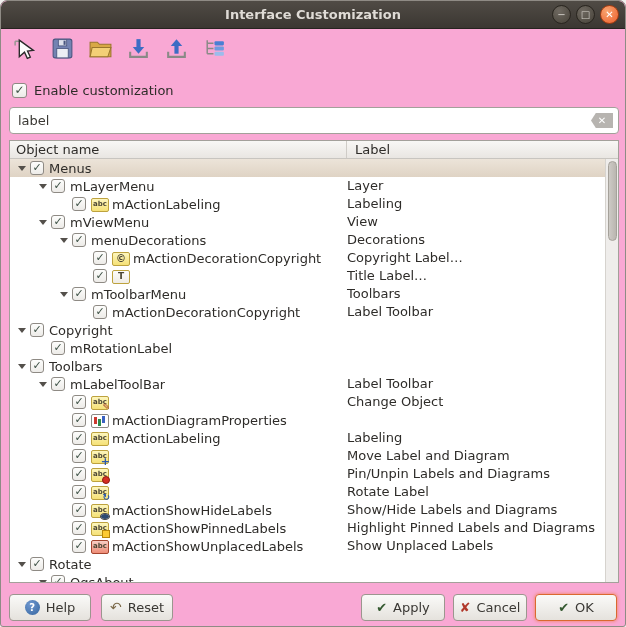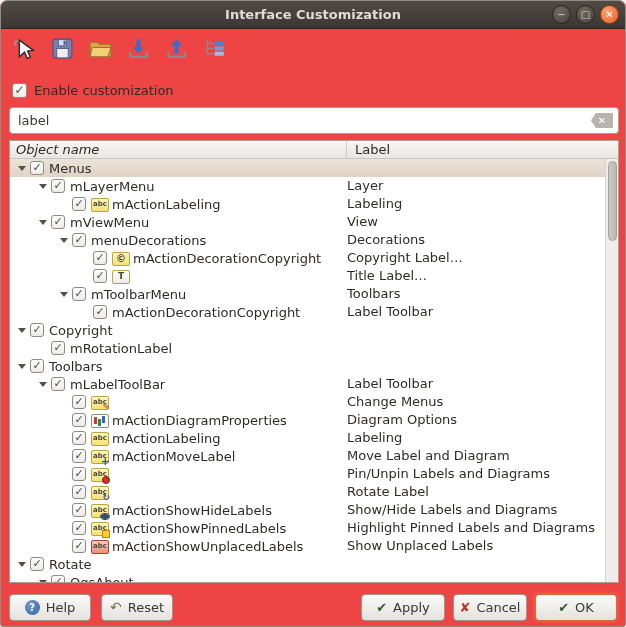--- a/index.html
+++ b/index.html
@@ -1,18 +1,18 @@
 <!DOCTYPE html>
 <html><head>
 <meta charset="utf-8">
 <style>
   * { box-sizing: border-box; margin: 0; padding: 0; }
   html,body { width:626px; height:627px; }
   body { font-family:"DejaVu Sans","Liberation Sans",sans-serif; font-size:13px; color:#2e2c29; background:#f2f1ef; }
-  .window { position:relative; width:626px; height:627px; background:#ef4444; border:1px solid #8f8b85; border-radius:7px 7px 3px 3px; overflow:hidden; }
+  .window { position:relative; width:626px; height:627px; background:#f9a8d4; border:1px solid #8f8b85; border-radius:7px 7px 3px 3px; overflow:hidden; }
 
   
   .titlebar { position:absolute; left:0; top:0; right:0; height:28px; background:linear-gradient(#504b45,#3b3732); border-bottom:1px solid #262320; border-radius:6px 6px 0 0; display:flex; align-items:center; justify-content:center; }
   .titlebar .title { color:#dfdbd6; font-weight:bold; font-size:13px; }
   .winbtns { position:absolute; right:6px; top:4px; display:flex; gap:5px; }
   .wbtn { width:19px; height:19px; border-radius:50%; display:flex; align-items:center; justify-content:center; font-size:10px; line-height:19px; cursor:default; }
   .wbtn.min, .wbtn.max { background:radial-gradient(circle at 35% 30%, #6f6961, #474239); border:1px solid #29251f; color:#d6d2cc; }
   .wbtn.close { background:radial-gradient(circle at 35% 30%, #f9a470, #ec5f2c); border:1px solid #a33d12; color:#fff; font-weight:bold; }
 
   
@@ -25,21 +25,21 @@
   .cb { display:inline-block; width:15px; height:15px; flex:none; border:1px solid #8e8a84; border-radius:3px; background:linear-gradient(#fdfdfc,#edebe8); font-size:12px; line-height:13px; text-align:center; color:#3c5044; font-weight:bold; }
 
   
   .searchbox { position:absolute; left:8px; top:106px; width:610px; height:27px; background:#fff; border:1px solid #a3a09a; border-radius:4px; display:flex; align-items:center; padding:0 5px 0 8px; }
   .searchbox input { flex:1; border:none; outline:none; font-family:inherit; font-size:13px; color:#3a3834; background:transparent; }
   .clear-btn { width:22px; height:15px; background:#b7b4b0; clip-path:polygon(22% 0,100% 0,100% 100%,22% 100%,0 50%); color:#fff; font-size:10px; line-height:15px; text-align:center; flex:none; }
 
   
   .tree { position:absolute; left:8px; top:139px; width:610px; height:443px; background:#fff; border:1px solid #a3a09a; overflow:hidden; }
   .tree-head { height:18px; display:flex; background:linear-gradient(#f8f7f5,#e9e6e2); border-bottom:1px solid #c8c5c0; font-size:13px; color:#2e2c29; }
-  .th1 { width:337px; padding-left:6px; border-right:1px solid #cfccc7; line-height:17px;font-style:italic; }
+  .th1 { width:337px; padding-left:6px; border-right:1px solid #cfccc7; line-height:17px; }
   .th2 { flex:1; padding-left:8px; line-height:17px; }
   .tree-rows { position:absolute; left:0; top:18px; right:13px; bottom:0; overflow:hidden; }
   .trow { position:relative; height:18px; display:flex; align-items:center; }
   .trow.selected { background:linear-gradient(#ece4d9,#dfd3c4); }
   .cell-name { display:flex; align-items:center; white-space:nowrap; min-width:0; flex:1; }
   .cell-label { position:absolute; left:337px; top:0; line-height:18px; white-space:nowrap; }
   .arrow { width:14px; height:14px; flex:none; position:relative; }
   .arrow.exp::after { content:""; position:absolute; left:2px; top:5px; border-left:4px solid transparent; border-right:4px solid transparent; border-top:5px solid #54504b; }
   .trow .cb { width:14px; height:14px; font-size:11px; line-height:12px; margin-right:5px; }
   .nm { overflow:hidden; text-overflow:ellipsis; }
@@ -257,46 +257,44 @@
             <span class="nm">mLabelToolBar</span>
           </div>
           <div class="cell-label">Label Toolbar</div>
         </div>
         <div class="trow">
           <div class="cell-name" style="padding-left: 48px;">
             <span class="arrow"></span>
             <span class="cb">✓</span>
             <span class="ic ic-change-label"></span>
           </div>
-          <div class="cell-label">Change Menus</div>
+          <div class="cell-label">Change Object</div>
         </div>
         <div class="trow">
           <div class="cell-name" style="padding-left: 48px;">
             <span class="arrow"></span>
             <span class="cb">✓</span>
             <span class="ic ic-diagram-properties"></span>
             <span class="nm">mActionDiagramProperties</span>
           </div>
-          <div class="cell-label">Diagram Options</div>
         </div>
         <div class="trow">
           <div class="cell-name" style="padding-left: 48px;">
             <span class="arrow"></span>
             <span class="cb">✓</span>
             <span class="ic ic-labeling"></span>
             <span class="nm">mActionLabeling</span>
           </div>
           <div class="cell-label">Labeling</div>
         </div>
         <div class="trow">
           <div class="cell-name" style="padding-left: 48px;">
             <span class="arrow"></span>
             <span class="cb">✓</span>
             <span class="ic ic-move-label"></span>
-            <span class="nm">mActionMoveLabel</span>
           </div>
           <div class="cell-label">Move Label and Diagram</div>
         </div>
         <div class="trow">
           <div class="cell-name" style="padding-left: 48px;">
             <span class="arrow"></span>
             <span class="cb">✓</span>
             <span class="ic ic-pin-labels"></span>
           </div>
           <div class="cell-label">Pin/Unpin Labels and Diagrams</div>

